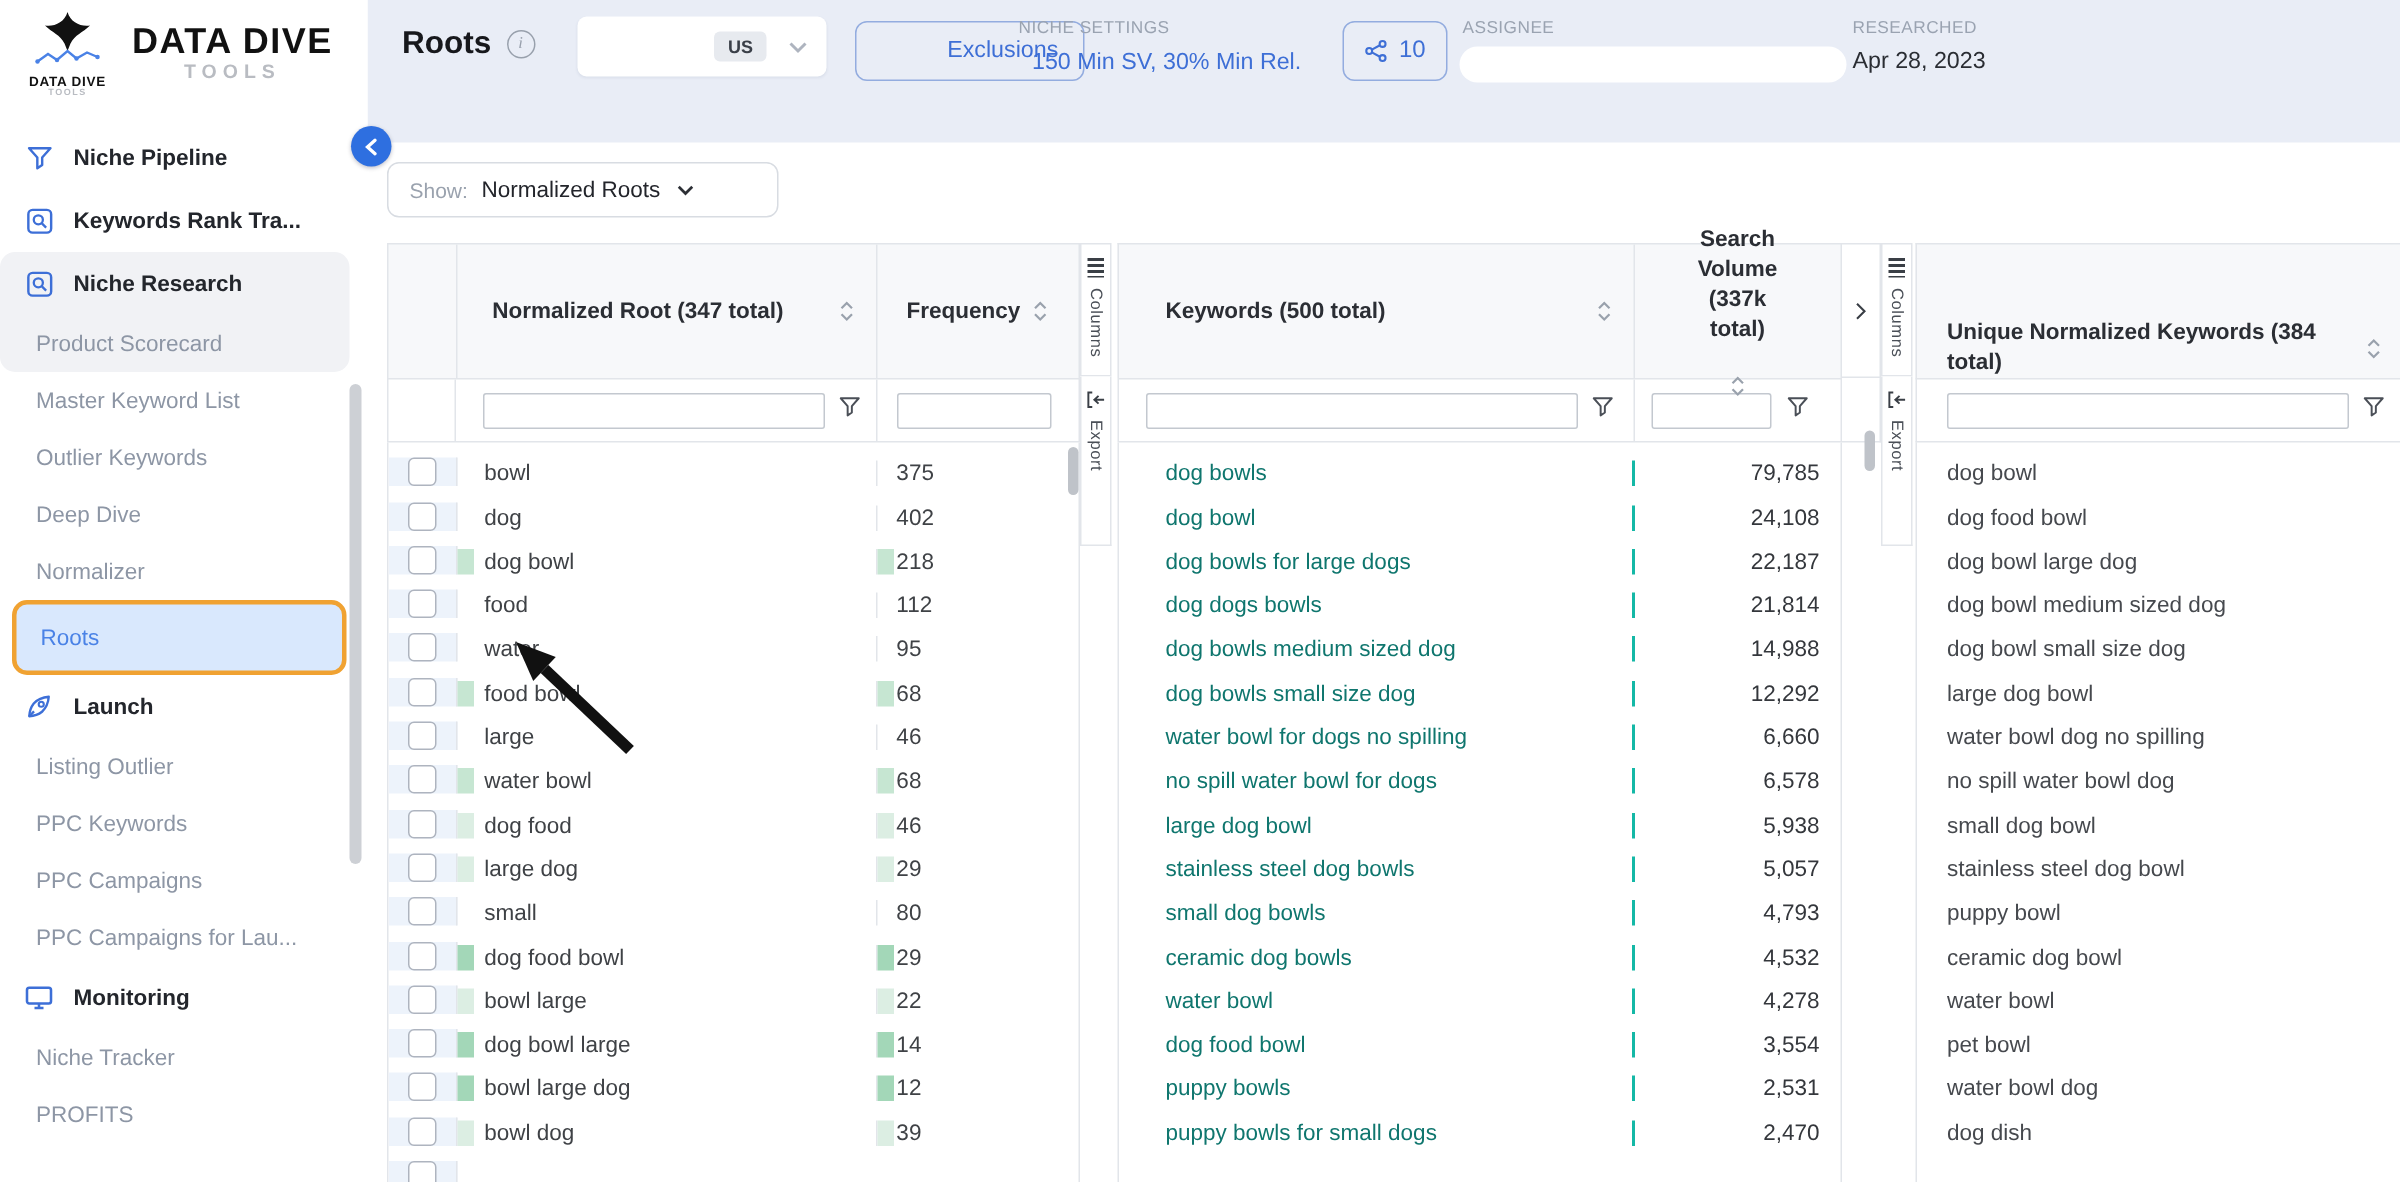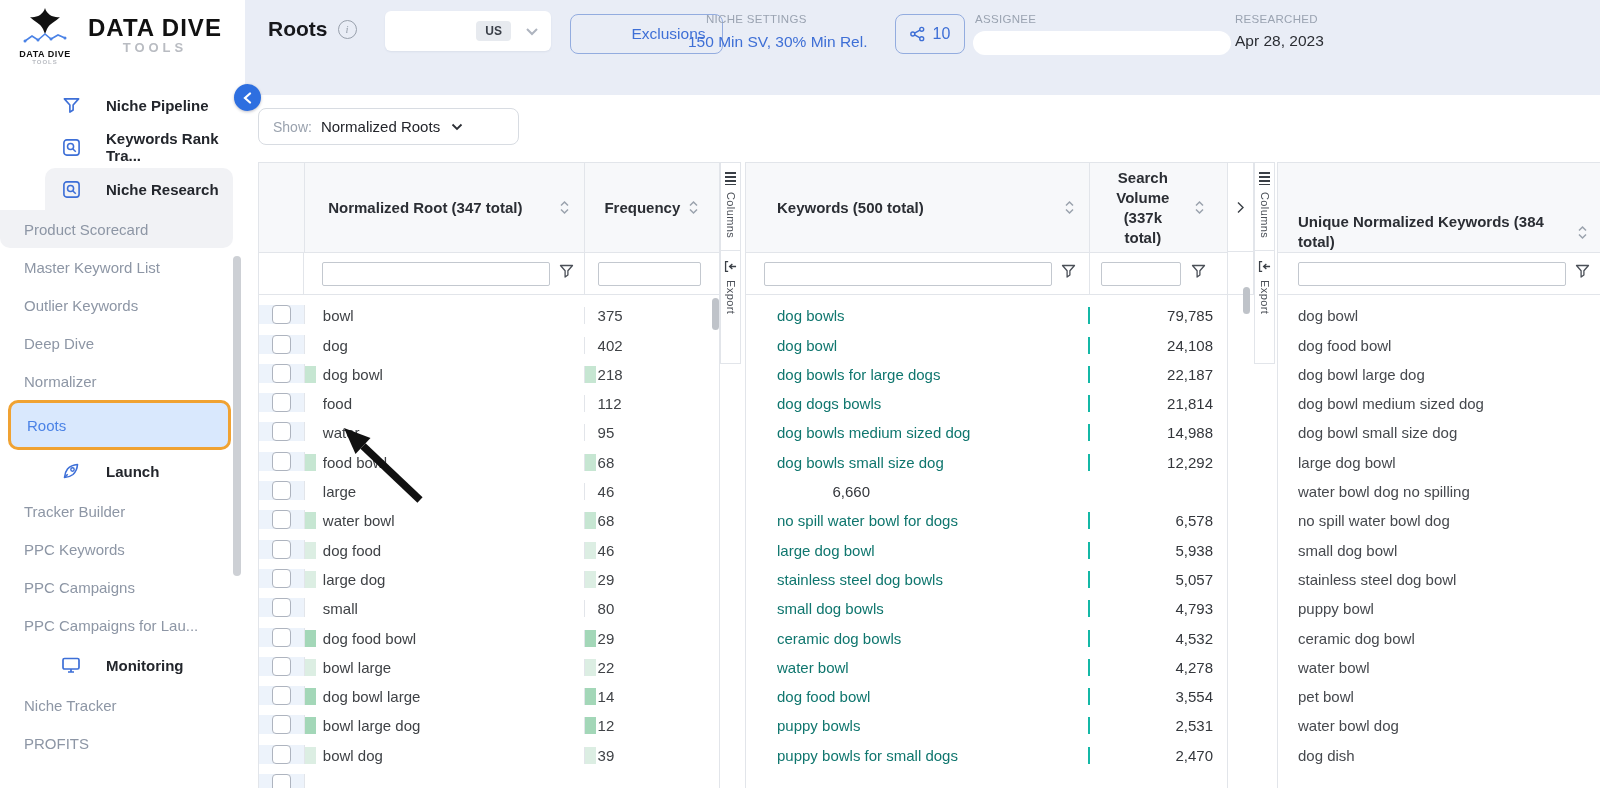--- a/index.html
+++ b/index.html
@@ -10,21 +10,21 @@
   .sidebar{position:absolute;left:0;top:0;width:245px;height:788px;background:#fff;z-index:2;}
   .logo-row{display:flex;align-items:flex-start;padding:8px 0 0 16px;gap:14px;}
   .logo-mini{display:flex;flex-direction:column;align-items:center;width:58px;}
   .logo-mini .cap1{font-size:9px;font-weight:700;color:#111;letter-spacing:.5px;margin-top:1px;}
   .logo-mini .cap2{font-size:6px;font-weight:700;color:#b9bcc2;letter-spacing:1px;}
   .wordmark{padding-top:8px;}
   .wm1{font-size:24px;font-weight:800;color:#111;letter-spacing:1px;line-height:24px;}
   .wm2{font-size:13px;font-weight:800;color:#b9bcc2;letter-spacing:4px;text-align:center;line-height:15px;}
   .nav{position:absolute;left:0;top:84px;right:0;}
   .nav-item{display:flex;align-items:center;cursor:pointer;margin-right:12px;}
-  .nav-item.section{height:42px;padding-left:16px;gap:25px;margin-left:45px;}
+  .nav-item.section{height:42px;padding-left:16px;gap:13px;}
   .nav-item.sub{height:38px;padding-left:24px;}
   .nav-item.section .nav-lb{font-size:15px;font-weight:700;color:#23262c;}
   .nav-item.sub .nav-lb{font-size:15px;color:#8d96a5;}
   .nav-ic{width:20px;height:20px;flex:0 0 auto;display:flex;align-items:center;justify-content:center;}
   .nav-item.hl{background:#f1f2f5;}
   .nav-item.hl-top{border-radius:10px 10px 0 0;}
   .nav-item.hl-bottom{border-radius:0 0 10px 10px;}
   .nav-item.active{height:44px;background:#d9e8fd;border:3px solid #f0a232;border-radius:10px;
                    margin:0 14px 0 8px;padding-left:16px;}
   .nav-item.active .nav-lb{color:#4a82e6;}
@@ -39,21 +39,21 @@
            font-size:11px;display:flex;align-items:center;justify-content:center;font-style:italic;font-family:"Liberation Serif",serif;}
   .mk-select{position:absolute;left:140px;top:11px;width:166px;height:40px;background:#fff;border-radius:6px;
              box-shadow:0 1px 2px rgba(40,60,100,.08);display:flex;align-items:center;cursor:pointer;}
   .mk-chip{position:absolute;right:40px;background:#e7eaef;border-radius:4px;font-size:12px;font-weight:700;
            color:#3a3f48;padding:3px 9px;}
   .mk-chev{position:absolute;right:12px;display:flex;}
   .btn-outline{position:absolute;border:1px solid #93acdf;border-radius:8px;color:#3e6fd6;
                display:flex;align-items:center;justify-content:center;font-size:15.5px;cursor:pointer;background:transparent;}
   .excl-btn{left:325px;top:14px;width:107px;height:38px;padding-left:44px;}
   .share-btn{left:650px;top:14px;width:68px;height:38px;gap:8px;font-size:16px;}
-  .ns-cap{left:461px;top:13px;}
+  .ns-cap{left:434px;top:13px;}
   .ns-val{position:absolute;left:443px;top:33px;font-size:15.5px;color:#3e6fd6;}
   .as-cap{left:730px;top:13px;}
   .as-input{position:absolute;left:728px;top:31px;width:238px;height:24px;background:#fff;border:none;border-radius:12px;outline:none;padding:0 10px;font-size:14px;}
   .re-cap{left:990px;top:13px;}
   .re-val{position:absolute;left:990px;top:32px;font-size:15.5px;color:#2a2d33;}
   .collapse-btn{position:absolute;left:234px;top:84px;width:27px;height:27px;border-radius:50%;background:#2e6fe0;
                 z-index:4;display:flex;align-items:center;justify-content:center;cursor:pointer;box-shadow:0 1px 3px rgba(0,0,40,.25);}
 
   
   .show-ctl{position:absolute;left:258px;top:108px;width:233px;height:35px;border:1px solid #d8dce2;border-radius:8px;
@@ -177,21 +177,21 @@
         <div class="nav-ic">
           <svg viewBox="0 0 20 20" width="20" height="20">
             <path d="M3.5 16.5c.2-3 1-6 3-8.5C9 5.3 12.6 3.8 16.5 3.5c-.3 3.9-1.8 7.5-4.5 10-2.5 2-5.5 2.8-8.5 3z" fill="none" stroke="#3d6fd7" stroke-width="1.6" stroke-linejoin="round"></path>
             <circle cx="11.5" cy="8.5" r="1.7" fill="none" stroke="#3d6fd7" stroke-width="1.4"></circle>
             <path d="M3.5 16.5l3.2-3.2" stroke="#3d6fd7" stroke-width="1.6"></path>
           </svg>
         </div>
         <div class="nav-lb">Launch</div>
       </div>
       <div class="nav-item sub">
-        <div class="nav-lb">Tracker Builder</div>
+        <div class="nav-lb">Listing Outlier</div>
       </div>
       <div class="nav-item sub">
         <div class="nav-lb">PPC Keywords</div>
       </div>
       <div class="nav-item sub">
         <div class="nav-lb">PPC Campaigns</div>
       </div>
       <div class="nav-item sub">
         <div class="nav-lb">PPC Campaigns for Lau...</div>
       </div>
@@ -541,21 +541,21 @@
       <span class="hlabel">Keywords (500 total)</span>
       <span class="sort">
         <svg width="11" height="7" viewBox="0 0 11 7">
             <path d="M2 5.5L5.5 2 9 5.5" fill="none" stroke="#9aa2ad" stroke-width="1.5"></path>
           </svg>
         <svg width="11" height="7" viewBox="0 0 11 7">
             <path d="M2 1.5L5.5 5 9 1.5" fill="none" stroke="#9aa2ad" stroke-width="1.5"></path>
           </svg>
       </span>
     </div>
-    <div class="hcell" style="width:138px;justify-content:center;gap:20px;">
+    <div class="hcell" style="width:138px;justify-content:center;gap:20px;flex-direction:column;">
       <span class="hlabel" style="width:62px;text-align:center;">Search Volume (337k total)</span>
       <span class="sort">
         <svg width="11" height="7" viewBox="0 0 11 7">
             <path d="M2 5.5L5.5 2 9 5.5" fill="none" stroke="#9aa2ad" stroke-width="1.5"></path>
           </svg>
         <svg width="11" height="7" viewBox="0 0 11 7">
             <path d="M2 1.5L5.5 5 9 1.5" fill="none" stroke="#9aa2ad" stroke-width="1.5"></path>
           </svg>
       </span>
     </div>
@@ -597,20 +597,21 @@
       </div>
       <div class="trow">
         <div class="cell cell-kw">dog bowls medium sized dog</div>
         <div class="cell cell-sv">14,988</div>
       </div>
       <div class="trow">
         <div class="cell cell-kw">dog bowls small size dog</div>
         <div class="cell cell-sv">12,292</div>
       </div>
       <div class="trow">
+        <div class="cell cell-kw">water bowl for dogs no spilling</div>
         <div class="cell cell-sv">6,660</div>
       </div>
       <div class="trow">
         <div class="cell cell-kw">no spill water bowl for dogs</div>
         <div class="cell cell-sv">6,578</div>
       </div>
       <div class="trow">
         <div class="cell cell-kw">large dog bowl</div>
         <div class="cell cell-sv">5,938</div>
       </div>

